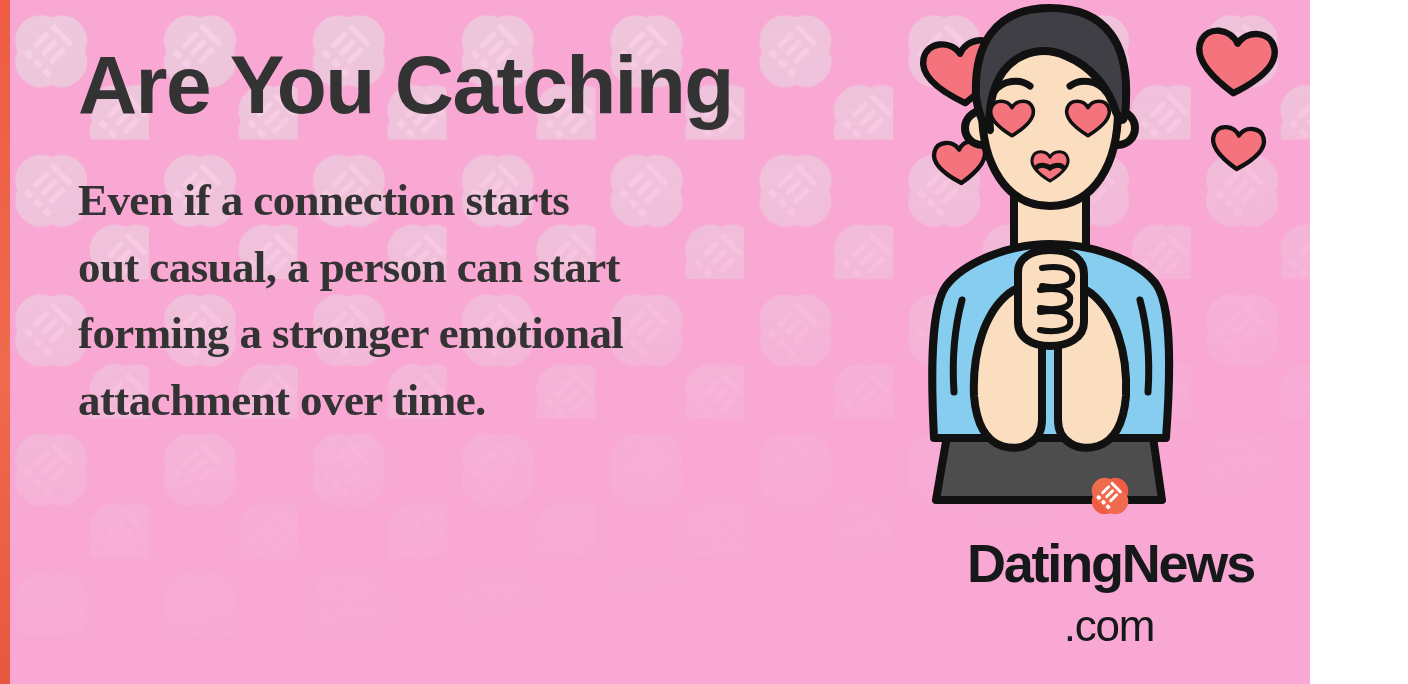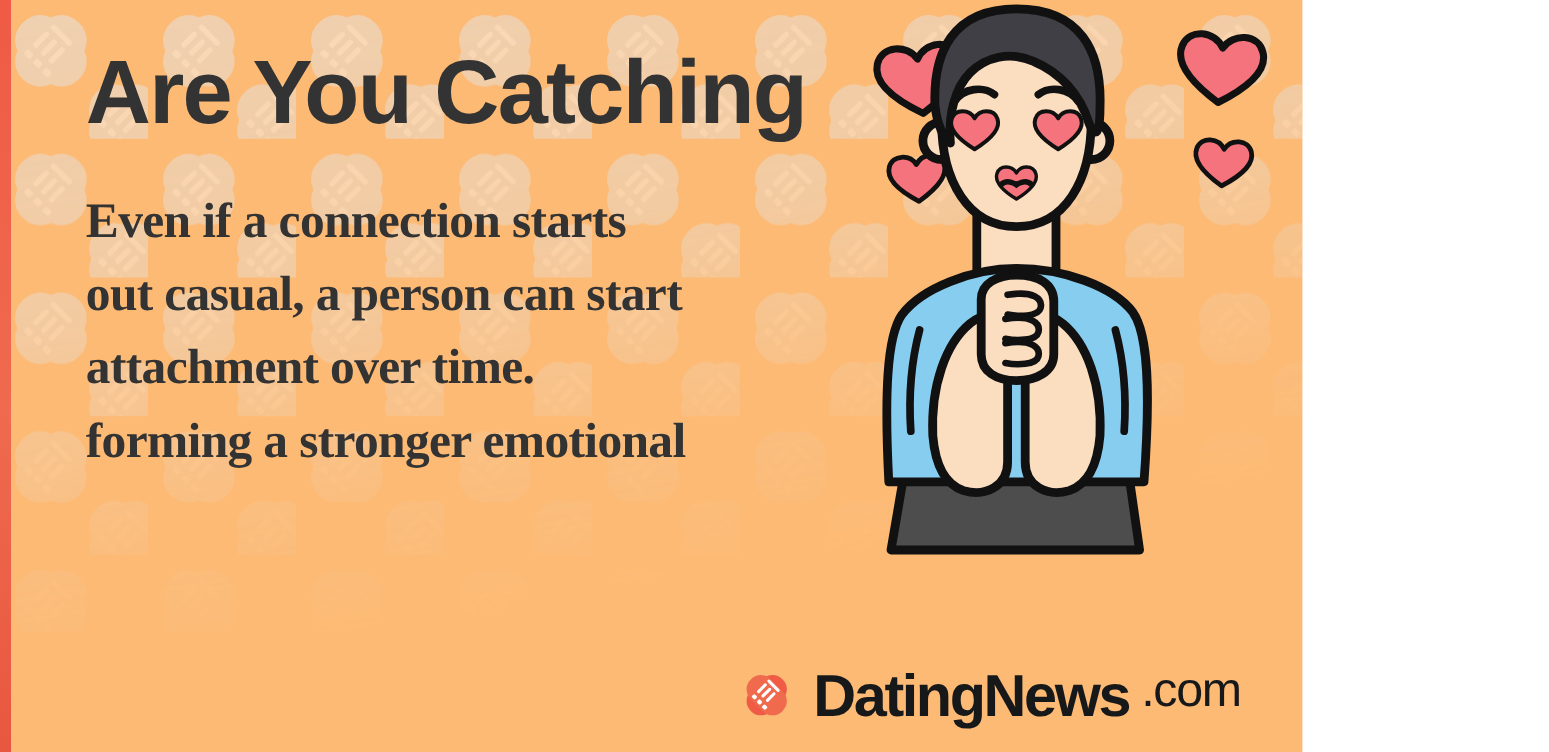--- a/index.html
+++ b/index.html
@@ -7,24 +7,24 @@
     margin: 0;
     padding: 0;
     background: #ffffff;
   }
   body {
     font-family: "Liberation Sans", sans-serif;
   }
 
   .card {
     position: relative;
-    width: 1184px;
+    width: 1310px;
     height: 684px;
     overflow: hidden;
-    background: #fdba74;
+    background: #f9a8d4;
   }
 
   
   .watermark {
     position: absolute;
     inset: 0;
     z-index: 0;
     opacity: 0.55;
     pointer-events: none;
   }
@@ -80,24 +80,26 @@
     width: 420px;
     height: 540px;
     z-index: 3;
   }
   .illustration svg { display: block; width: 100%; height: 100%; }
 
   
   .logo {
     position: absolute;
     right: 56px;
-    bottom: 24px;
+    bottom: 36px;
     display: flex;
+    align-items: center;
     gap: 14px;
     z-index: 7;
+    flex-direction: column;
   }
   .logo-mark { width: 56px; height: 52px; flex: 0 0 auto; }
   .logo-mark svg { display: block; width: 100%; height: 100%; }
   .logo-word {
     font-family: "Liberation Sans", sans-serif;
     font-weight: 700;
     font-size: 54px;
     letter-spacing: -2.2px;
     color: #17181a;
     line-height: 1;
@@ -155,22 +157,22 @@
 
   <div class="accent-bar"></div>
 
   <div class="text-col">
     <h1 class="headline">
       <span class="hl-line">Are You Catching</span>
     </h1>
     <p class="subcopy">
       <span class="sc-line">Even if a connection starts</span>
       <span class="sc-line">out casual, a person can start</span>
+      <span class="sc-line">forming a stronger emotional</span>
       <span class="sc-line">attachment over time.</span>
-      <span class="sc-line">forming a stronger emotional</span>
     </p>
   </div>
 
   <div class="illustration">
     <svg viewBox="0 0 420 540" xmlns="http://www.w3.org/2000/svg" aria-hidden="true">
       <defs>
         <g id="love-heart">
           <path d="M0,-20
                    C -9,-36 -34,-37 -40,-19
                    C -46,-1 -26,18 0,34

